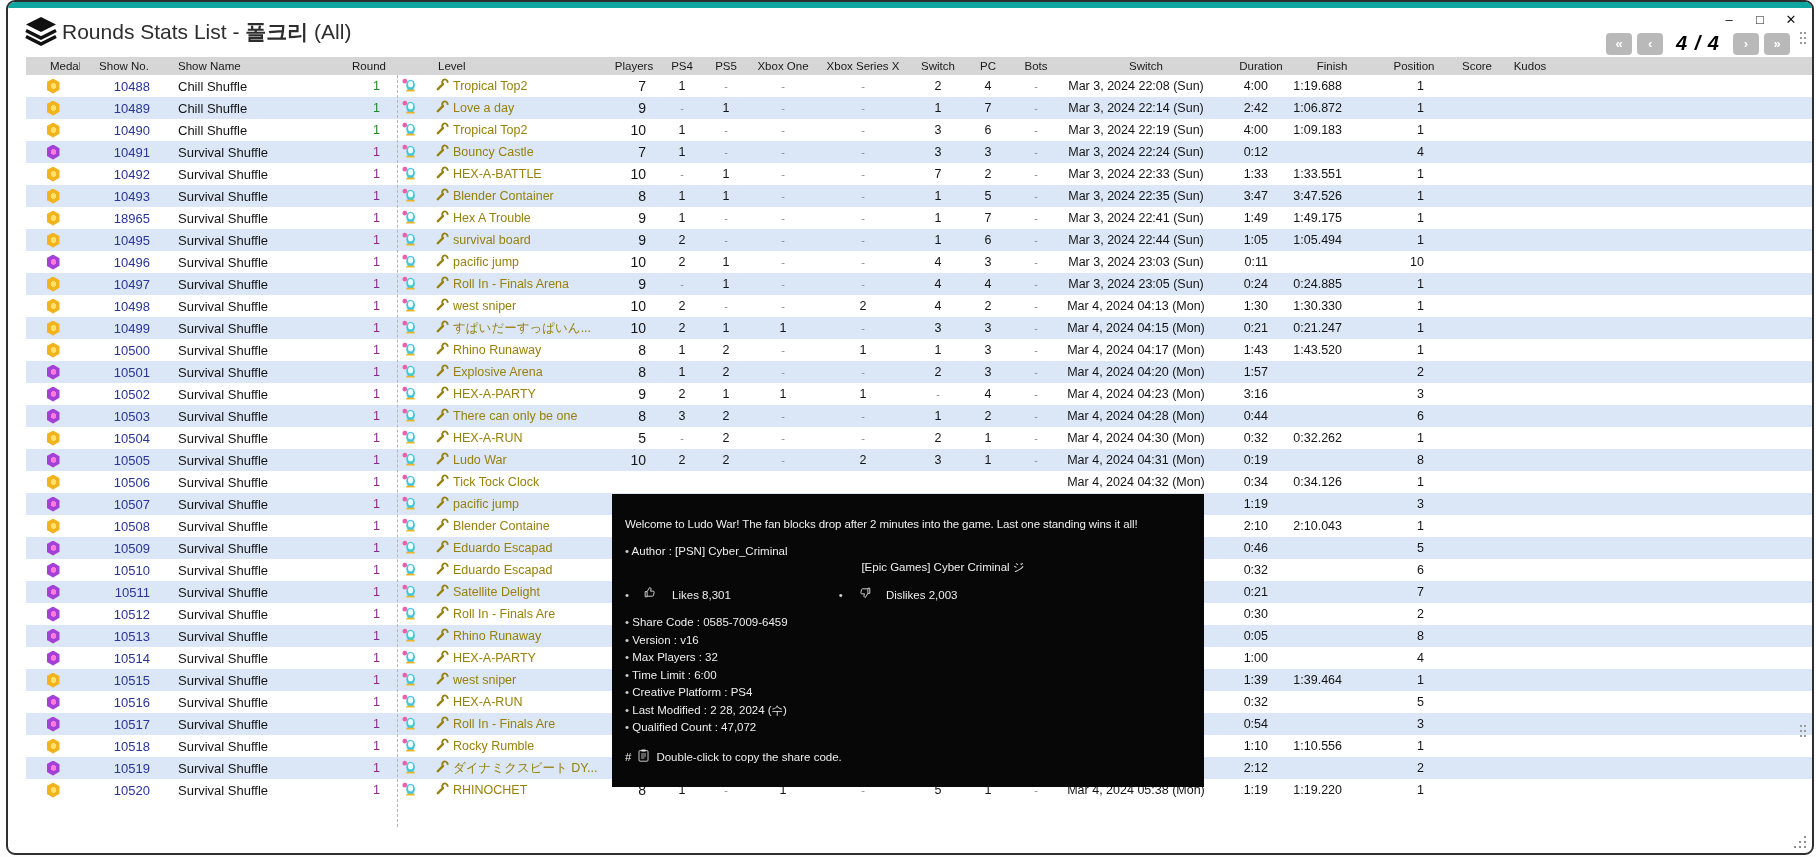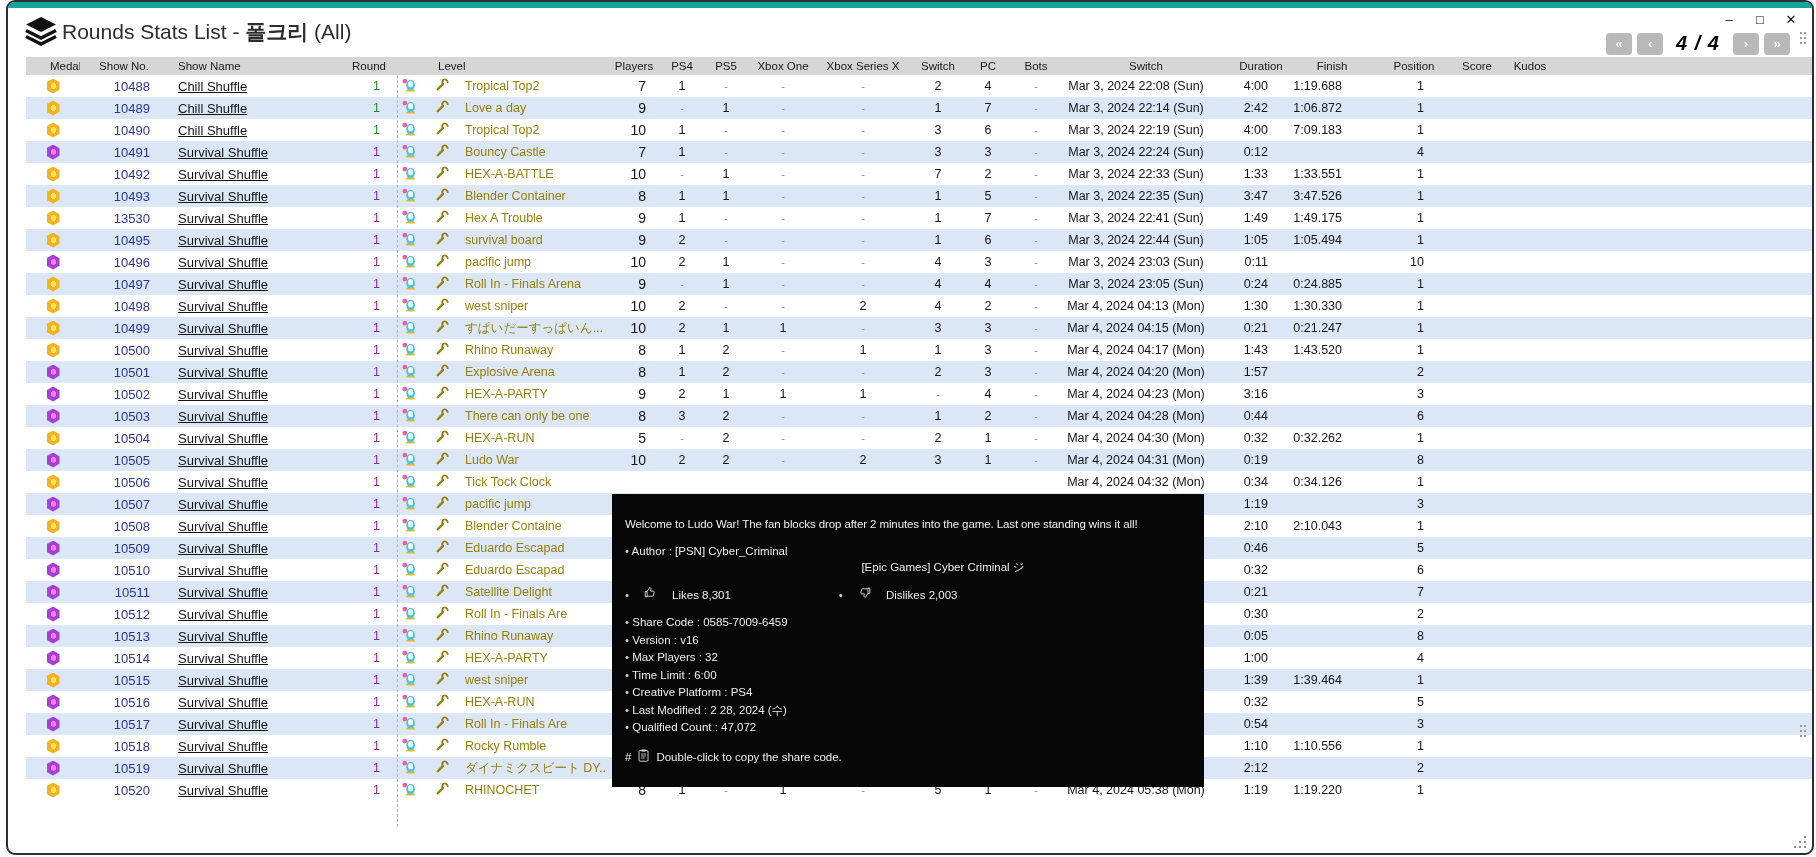--- a/index.html
+++ b/index.html
@@ -24,24 +24,24 @@
   .thead{height:18px;background:#d6d6d6;align-items:center;}
   .th{font-size:11.5px;color:#1a1a1a;display:flex;align-items:center;justify-content:center;white-space:nowrap;overflow:hidden;}
   .th.h-medal{justify-content:flex-start;padding-left:24px;}
   .th.h-show_name{justify-content:flex-start;padding-left:10px;}
   .th.h-level{justify-content:flex-start;padding-left:14px;}
   .tbody .row{height:22px;align-items:center;background:#fff;}
   .tbody .row:nth-child(even){background:#dbe7f6;}
   .cell{display:flex;align-items:center;font-size:13px;color:#141414;white-space:nowrap;overflow:hidden;height:100%;}
   .c-medal{justify-content:center;}
   .c-show_no{justify-content:flex-end;padding-right:18px;color:#2a3597;}
-  .c-show_name{padding-left:10px;text-decoration:underline;}
+  .c-show_name{padding-left:10px;}
   .c-round{justify-content:flex-end;padding-right:12px;font-size:12.5px;}
   .c-icon{justify-content:center;}
-  .c-level{padding-left:12px;gap:16px;color:#97810b;font-size:12.5px;}
+  .c-level{padding-left:12px;gap:4px;color:#97810b;font-size:12.5px;}
   .c-players{justify-content:flex-end;padding-right:16px;font-size:14px;}
   .c-ps4,.c-ps5,.c-xbox_one,.c-xbox_series_x,.c-switch,.c-pc,.c-bots{justify-content:center;font-size:12.5px;}
   .c-start{justify-content:center;padding-right:20px;font-size:12.5px;}
   .c-duration{justify-content:flex-end;padding-right:24px;font-size:12.5px;}
   .c-finish{justify-content:flex-end;padding-right:30px;font-size:12.5px;}
   .c-position{justify-content:flex-end;padding-right:32px;font-size:12.5px;}
   .dash{color:#8a8a8a;font-size:11px;}
   .round-green{color:#1d8a26;}
   .round-purple{color:#8f2890;}
   .medal{width:13px;height:15px;clip-path:polygon(50% 0,100% 25%,100% 75%,50% 100%,0 75%,0 25%);}
@@ -227,21 +227,21 @@
           <div class="cell c-players">10</div>
           <div class="cell c-ps4">1</div>
           <div class="cell c-ps5 dash">-</div>
           <div class="cell c-xbox_one dash">-</div>
           <div class="cell c-xbox_series_x dash">-</div>
           <div class="cell c-switch">3</div>
           <div class="cell c-pc">6</div>
           <div class="cell c-bots dash">-</div>
           <div class="cell c-start">Mar 3, 2024 22:19 (Sun)</div>
           <div class="cell c-duration">4:00</div>
-          <div class="cell c-finish">7:09.183</div>
+          <div class="cell c-finish">1:09.183</div>
           <div class="cell c-position">1</div>
           <div class="cell c-score"></div>
           <div class="cell c-kudos"></div>
           <div class="cell"></div>
         </div>
         <div class="row grid-row">
           <div class="cell c-medal">
             <span class="medal purple"></span>
           </div>
           <div class="cell c-show_no">10491</div>
@@ -357,21 +357,21 @@
           <div class="cell c-finish">3:47.526</div>
           <div class="cell c-position">1</div>
           <div class="cell c-score"></div>
           <div class="cell c-kudos"></div>
           <div class="cell"></div>
         </div>
         <div class="row grid-row">
           <div class="cell c-medal">
             <span class="medal gold"></span>
           </div>
-          <div class="cell c-show_no">13530</div>
+          <div class="cell c-show_no">18965</div>
           <div class="cell c-show_name">Survival Shuffle</div>
           <div class="cell c-round">
             <span class="round-purple">1</span>
           </div>
           <div class="cell c-icon">
             <span><svg width="15" height="15" viewBox="0 0 16 16">
                 <path d="M1.5 4.5 Q1.5 1.5 4.2 1.8 Q6.8 2 6.6 4.6 Q6.4 7 4 7 Q1.5 7 1.5 4.5 Z" fill="#ef5fa7"></path>
                 <ellipse cx="10.2" cy="8.8" rx="4.6" ry="6" fill="#45c6da"></ellipse>
                 <ellipse cx="10.2" cy="7.6" rx="2.7" ry="3.4" fill="#f2fbfd"></ellipse>
                 <path d="M5.6 13.6 h9 v1.8 h-9 z" fill="#edb51f"></path>

